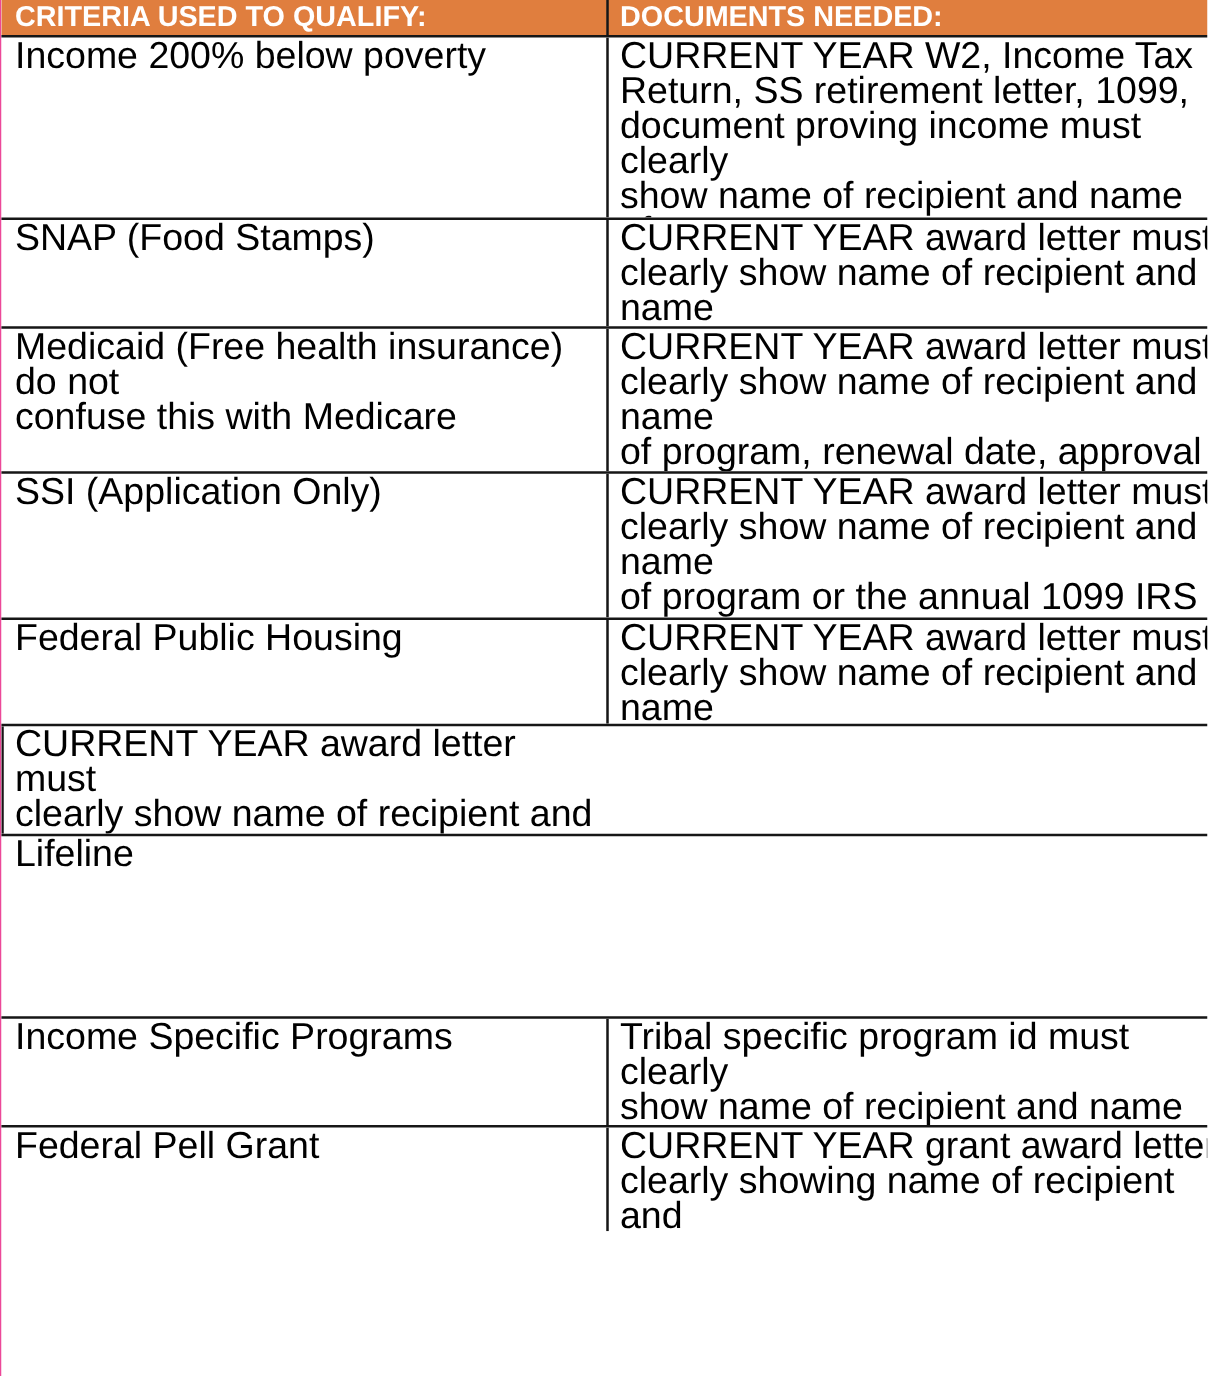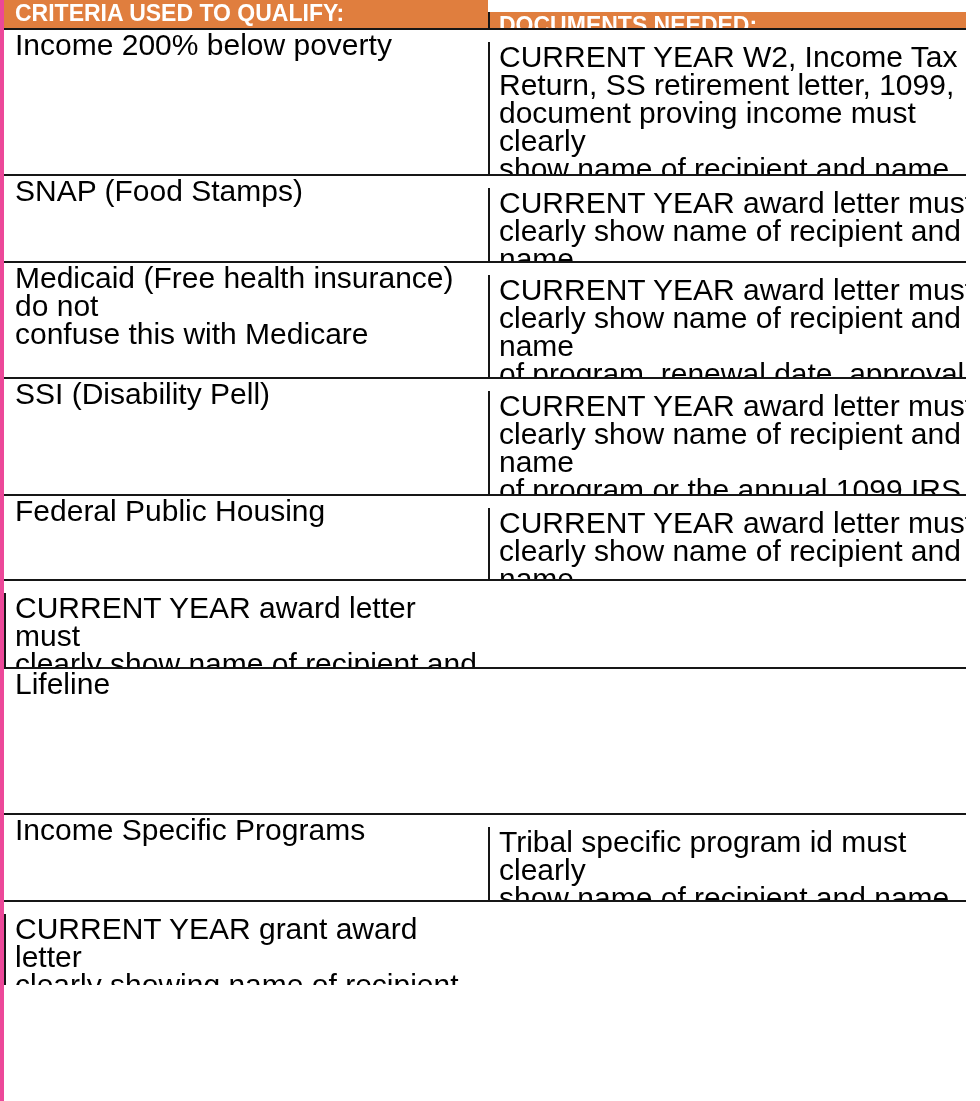--- a/index.html
+++ b/index.html
@@ -2,21 +2,21 @@
 <html><head>
 <meta charset="utf-8">
 <style>
   html,body{margin:0;padding:0;}
   body{
     width:980px;height:1101px;overflow:hidden;background:#ffffff;
     font-family:"Liberation Sans",sans-serif;color:#000;
   }
   .qual-table{
     width:966px;height:1101px;overflow:hidden;
-    border-left:4px solid #ec4899;
+    border-left:1px solid #ec4899;
     box-sizing:border-box;
   }
   .row{
     display:grid;
     grid-template-columns:484px 496px;
     border-top:2px solid #161616;
     box-sizing:border-box;
     overflow:hidden;
   }
   .row.header-row{border-top:none;}
@@ -24,21 +24,20 @@
     box-sizing:border-box;
     overflow:hidden;
     padding:1px 4px 0 11px;
     font-size:30px;
     line-height:28px;
     white-space:pre-line;
   }
   .cell.c2{
     border-left:2px solid #161616;
     padding-left:9px;
-    margin-top:12px;
   }
   .header-row .cell{
     background:#E07E3E;
     color:#ffffff;
     font-weight:bold;
     font-size:23px;
     line-height:27px;
     padding-top:0;
     white-space:nowrap;
   }
@@ -72,21 +71,21 @@
   <div class="row" style="height:116px">
     <div class="cell c1">Medicaid (Free health insurance) do not
 confuse this with Medicare</div>
     <div class="cell c2">CURRENT YEAR award letter must
 clearly show name of recipient and name
 of program, renewal date, approval date,
 and case ID</div>
   </div>
 
   <div class="row" style="height:117px">
-    <div class="cell c1">SSI (Disability Pell)</div>
+    <div class="cell c1">SSI (Application Only)</div>
     <div class="cell c2">CURRENT YEAR award letter must
 clearly show name of recipient and name
 of program or the annual 1099 IRS Form
 of benefits received</div>
   </div>
 
   <div class="row" style="height:85px">
     <div class="cell c1">Federal Public Housing</div>
     <div class="cell c2">CURRENT YEAR award letter must
 clearly show name of recipient and name
@@ -105,18 +104,19 @@
 
   <div class="row" style="height:87px">
     <div class="cell c1">Income Specific Programs</div>
     <div class="cell c2">Tribal specific program id must clearly
 show name of recipient and name of
 program</div>
   </div>
 
 
   <div class="row" style="height:85px">
+    <div class="cell c1">Federal Pell Grant</div>
     <div class="cell c2">CURRENT YEAR grant award letter
 clearly showing name of recipient and
 name of grant</div>
   </div>
 
 </div>
 
 </body></html>

